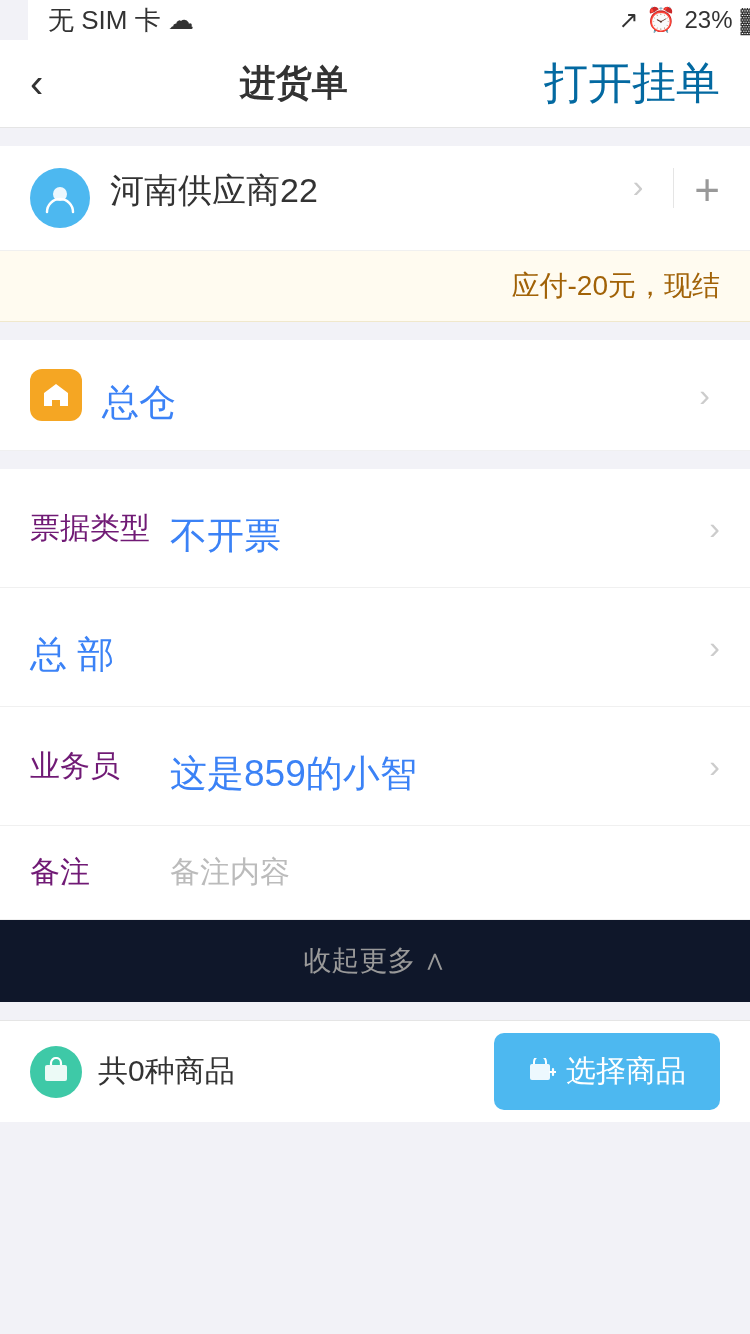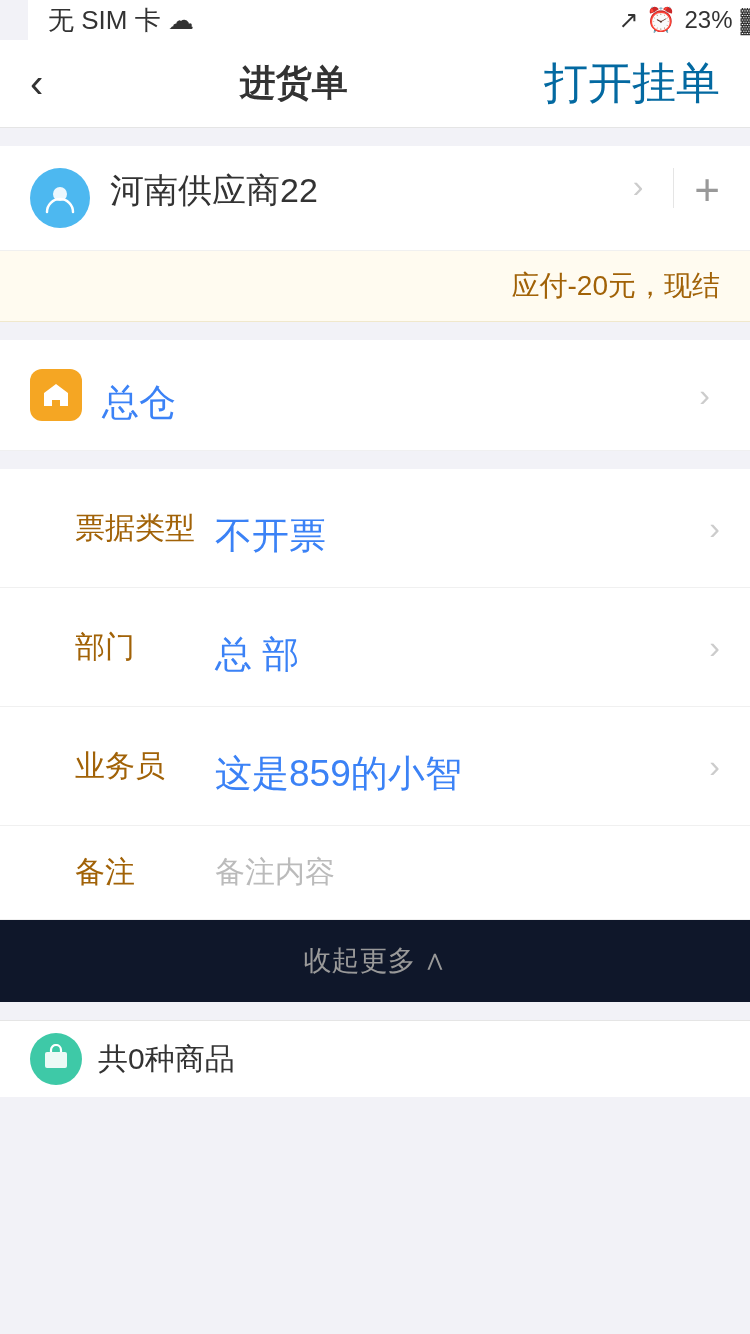--- a/index.html
+++ b/index.html
@@ -136,25 +136,24 @@
       border-radius: 12px;
       background: #f5a623;
       display: flex;
       align-items: center;
       justify-content: center;
       margin-right: 20px;
       flex-shrink: 0;
     }
     .form-row-icon svg { width: 30px; height: 30px; }
     .form-label {
-      color: #a16207;
+      color: #701a75;
       font-size: 30px;
       width: 140px;
       flex-shrink: 0;
-      margin-left: 45px;
     }
     .form-value {
       flex: 1;
       font-size: 37px;
       color: #3b82f6;
       margin-top: 16px;
     }
     .form-placeholder {
       flex: 1;
       font-size: 30px;
@@ -293,21 +292,20 @@
   <div class="section-gap-2"></div>
   <div class="card">
 
     <div class="form-row">
       <span class="form-label">票据类型</span>
       <span class="form-value">不开票</span>
       <span class="chevron">›</span>
     </div>
 
     <div class="form-row">
-      <span class="form-label">部门</span>
       <span class="form-value">总 部</span>
       <span class="chevron">›</span>
     </div>
 
     <div class="form-row">
       <span class="form-label">业务员</span>
       <span class="form-value">这是859的小智</span>
       <span class="chevron">›</span>
     </div>
 
@@ -325,17 +323,25 @@
   <div class="bottom-bar">
     <div class="product-count-left">
       <div class="product-count-icon">
         <svg viewBox="0 0 30 30" fill="none" xmlns="http://www.w3.org/2000/svg">
           <rect x="4" y="8" width="22" height="16" rx="2" fill="white" opacity="0.9"></rect>
           <path d="M10 8V6a5 5 0 0110 0v2" stroke="white" stroke-width="2.2" fill="none"></path>
         </svg>
       </div>
       <span class="product-count-label">共0种商品</span>
     </div>
+    <div class="select-goods-btn">
+      <svg viewBox="0 0 28 28" fill="none" xmlns="http://www.w3.org/2000/svg">
+        <rect x="2" y="6" width="20" height="16" rx="2" fill="white" opacity="0.9"></rect>
+        <path d="M6 6V4a6 6 0 0112 0v2" stroke="white" stroke-width="2" fill="none"></path>
+        <path d="M22 14h6M25 11v6" stroke="white" stroke-width="2.2" stroke-linecap="round"></path>
+      </svg>
+      <span>选择商品</span>
+    </div>
   </div>
 
   <div style="height: 300px; background: #f2f2f7;"></div>
 
 </div>
 
 </body></html>

